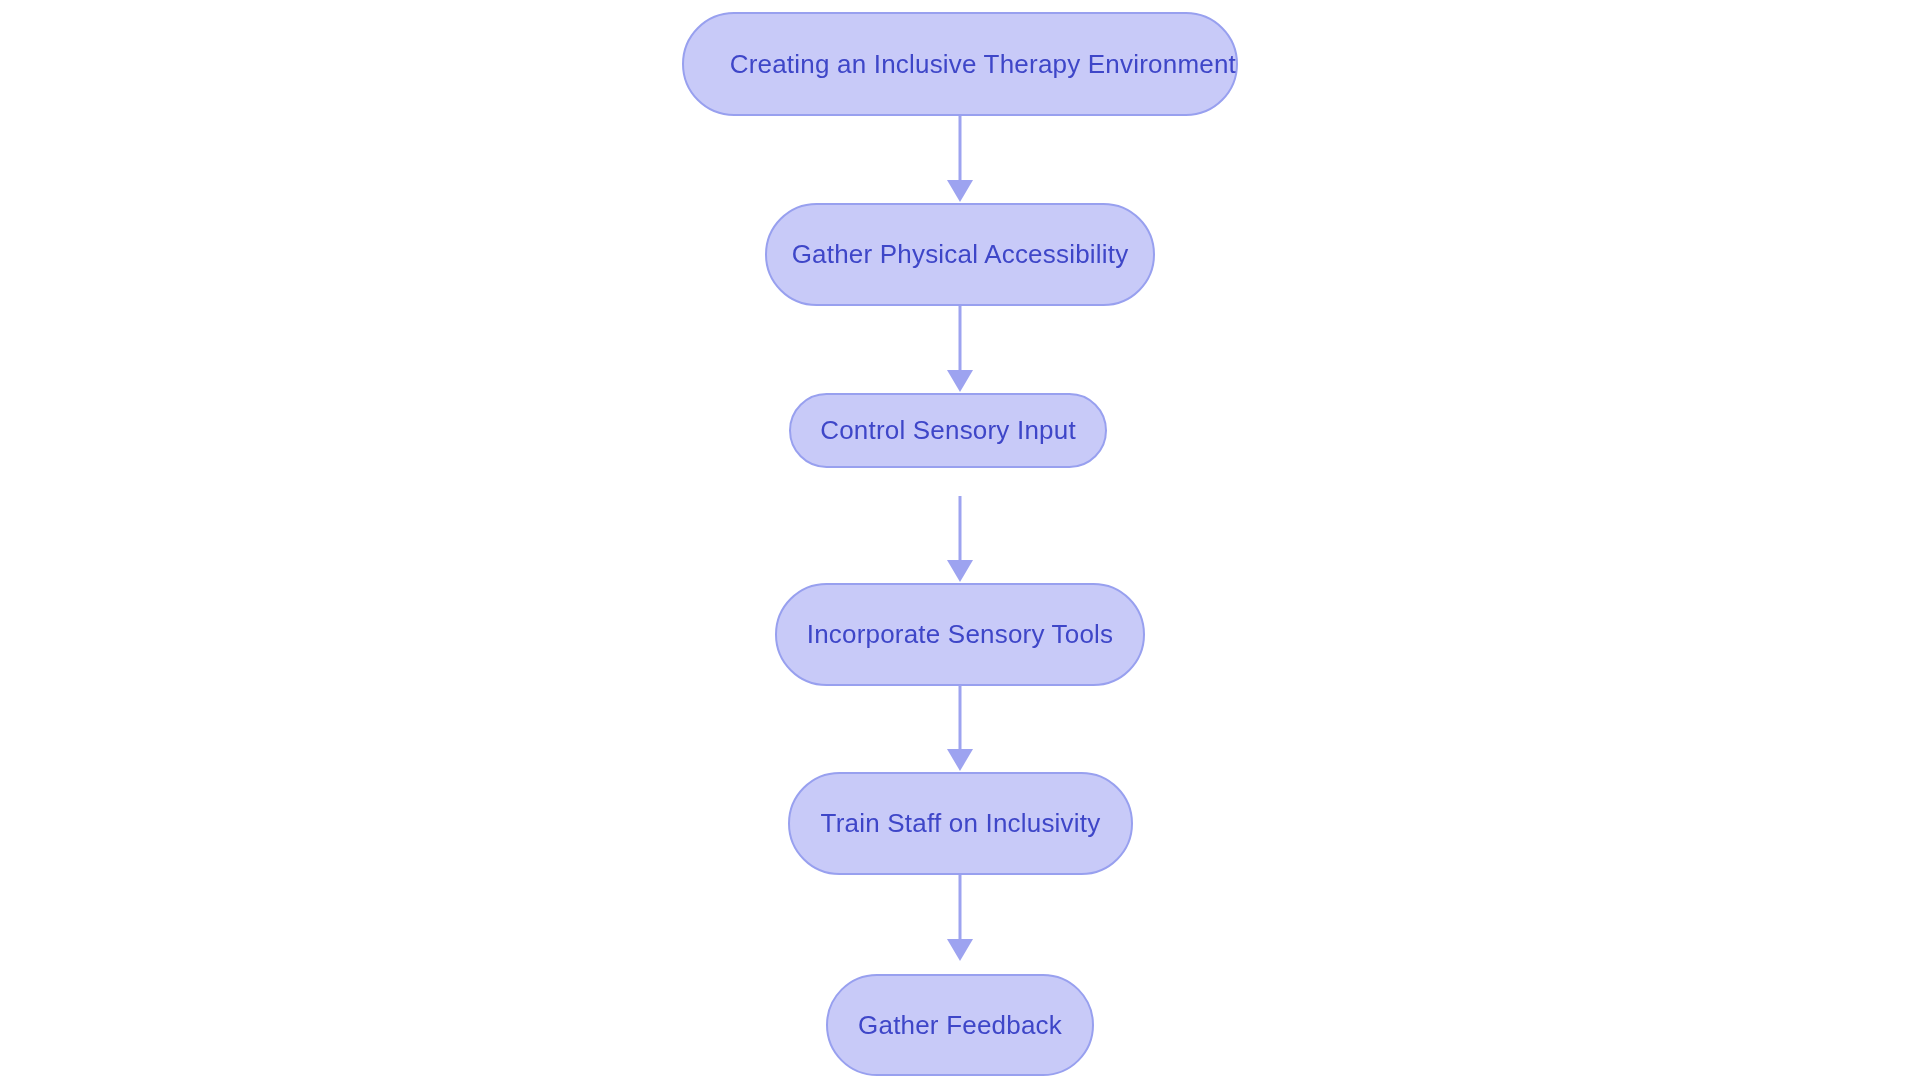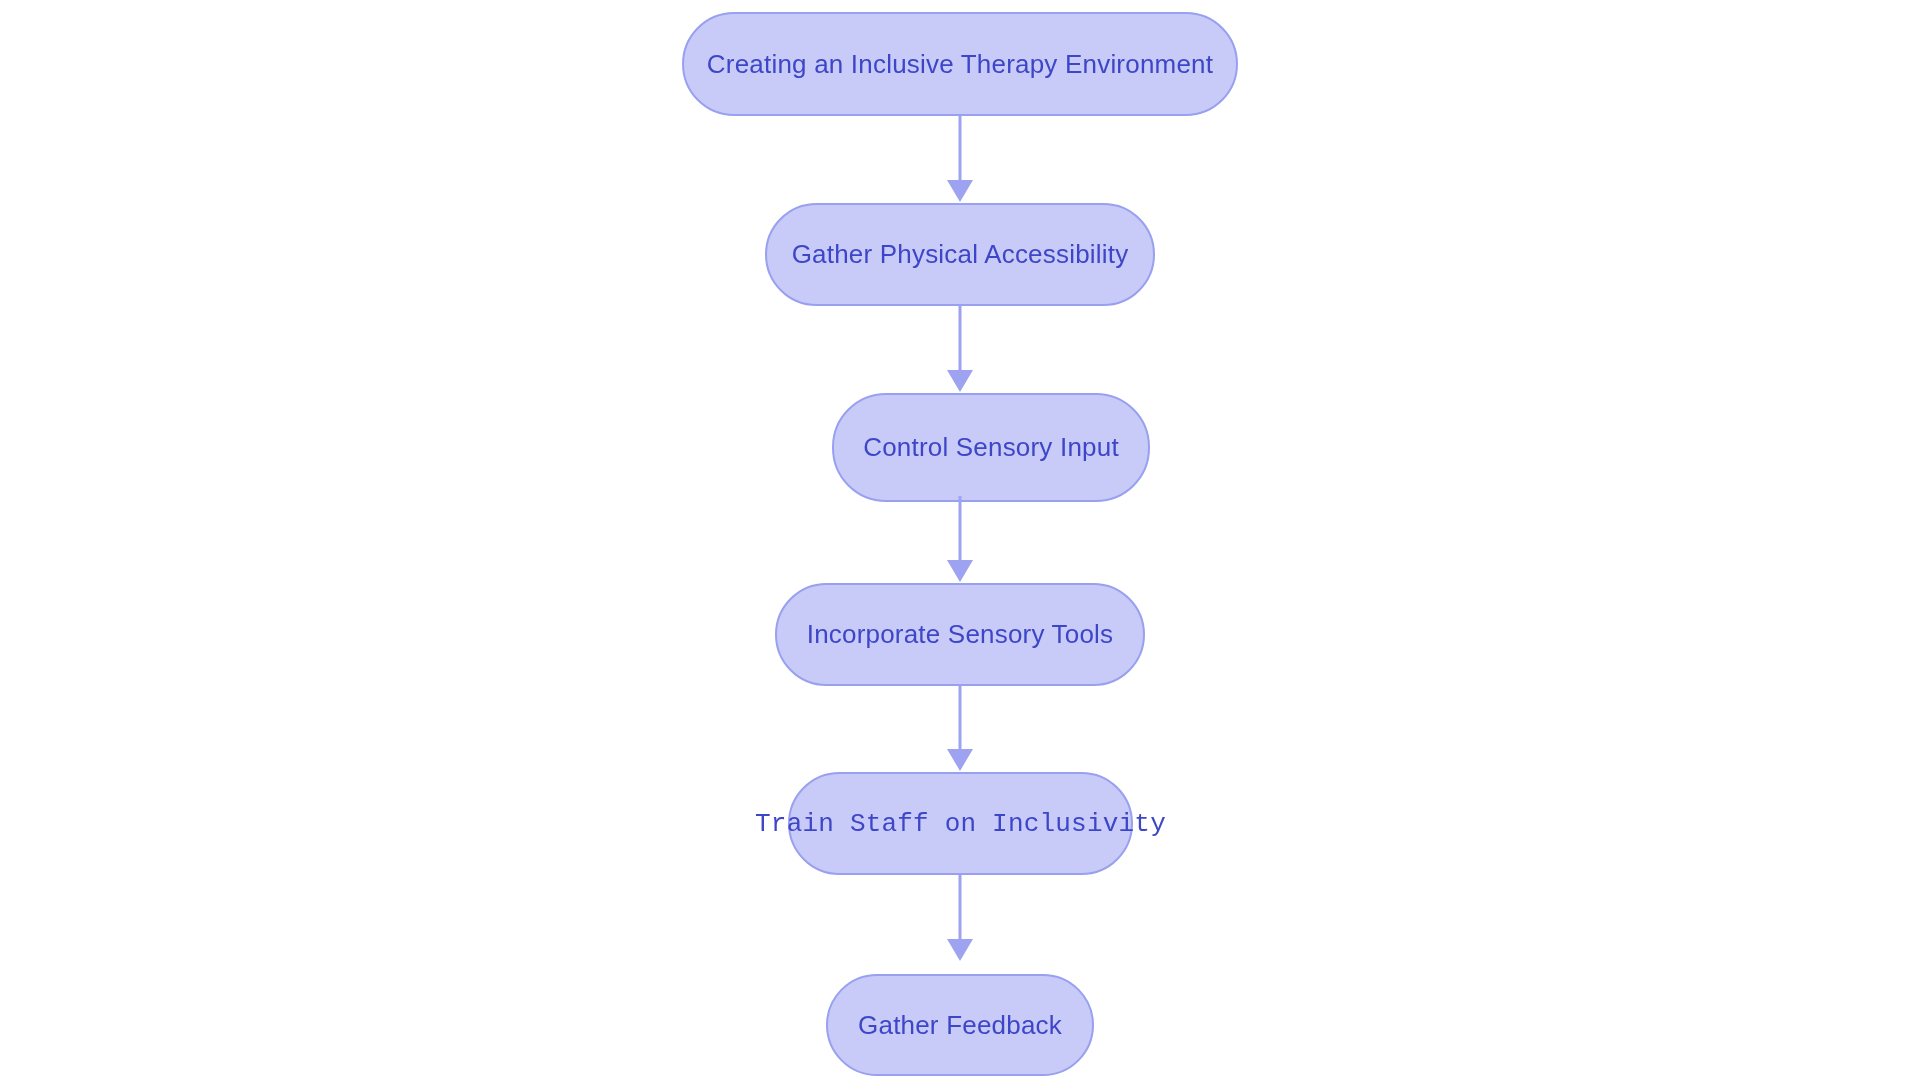--- a/index.html
+++ b/index.html
@@ -24,25 +24,25 @@
     background: var(--node-fill, #c8caf8);
     border: 2px solid var(--node-border, #98a0ef);
     border-radius: 54px;
     color: var(--node-text, #3e46c8);
     font-size: 26px;
     font-weight: 500;
     letter-spacing: 0.2px;
     white-space: nowrap;
     text-align: center;
   }
-  .n1 { left: 682px; top: 12px;  width: 556px; height: 104px; }
+  .n1 { left: 682px; top: 12px;  width: 556px; height: 104px; justify-content: flex-end; }
   .n2 { left: 765px; top: 203px; width: 390px; height: 103px; }
-  .n3 { left: 832px; top: 393px; width: 318px; height: 109px; text-align: center; }
+  .n3 { left: 789px; top: 393px; width: 318px; height: 75px; text-align: center; }
   .n4 { left: 775px; top: 583px; width: 370px; height: 103px; }
-  .n5 { left: 788px; top: 772px; width: 345px; height: 103px; font-family: Liberation Mono, monospace; }
+  .n5 { left: 788px; top: 772px; width: 345px; height: 103px; }
   .n6 { left: 826px; top: 962px; width: 268px; height: 102px; margin-top: 12px; }
 
   .arrow {
     position: absolute;
     left: 946px;
     width: 28px;
     height: 86px;
   }
   .a1 { top: 116px; }
   .a2 { top: 306px; }

